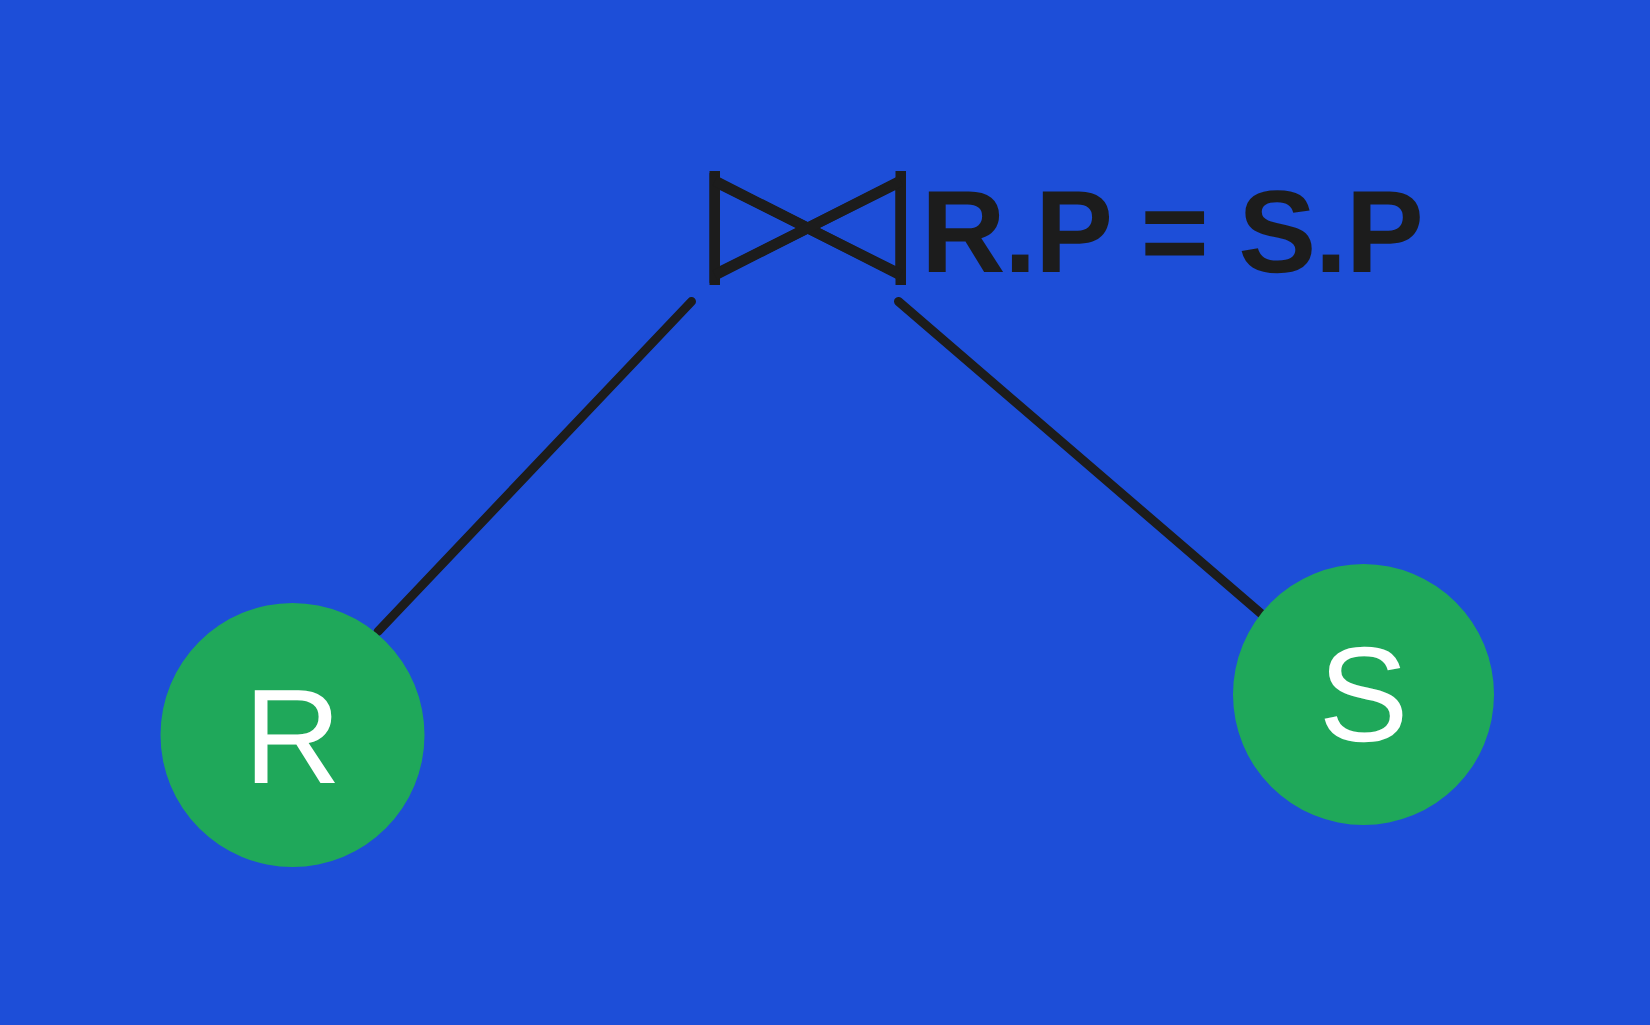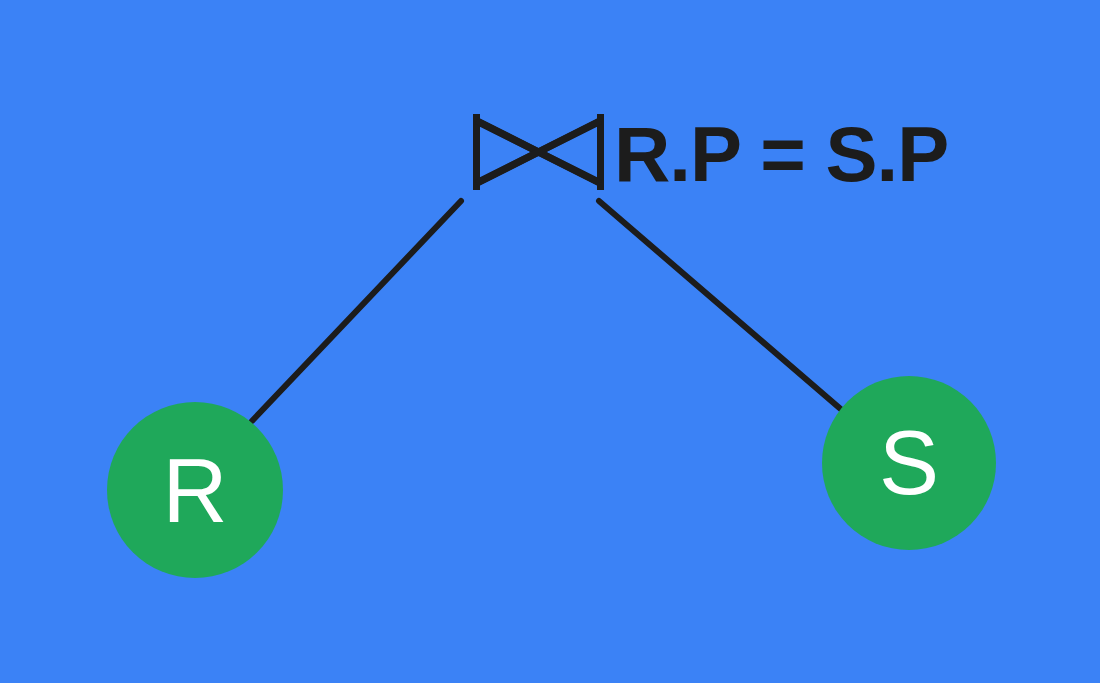--- a/index.html
+++ b/index.html
@@ -37,21 +37,21 @@
   .join-condition-text {
     font-family: "Liberation Sans", sans-serif;
     font-weight: 700;
     fill: #1c1c1c;
     letter-spacing: -1px;
   }
 </style>
 </head>
 <body>
 
-<div id="canvas" style="background: #3b82f6;">
+<div id="canvas" style="background: #1d4ed8;">
 
   <svg id="diagram-svg" viewBox="0 0 1100 683" xmlns="http://www.w3.org/2000/svg">
 
     <g>
       <line class="edge-line" x1="461" y1="201" x2="252" y2="421" stroke="#1c1c1c" stroke-width="6"></line>
       <line class="edge-line" x1="599" y1="201" x2="843" y2="411" stroke="#1c1c1c" stroke-width="6"></line>
     </g>
 
     <g>
 

